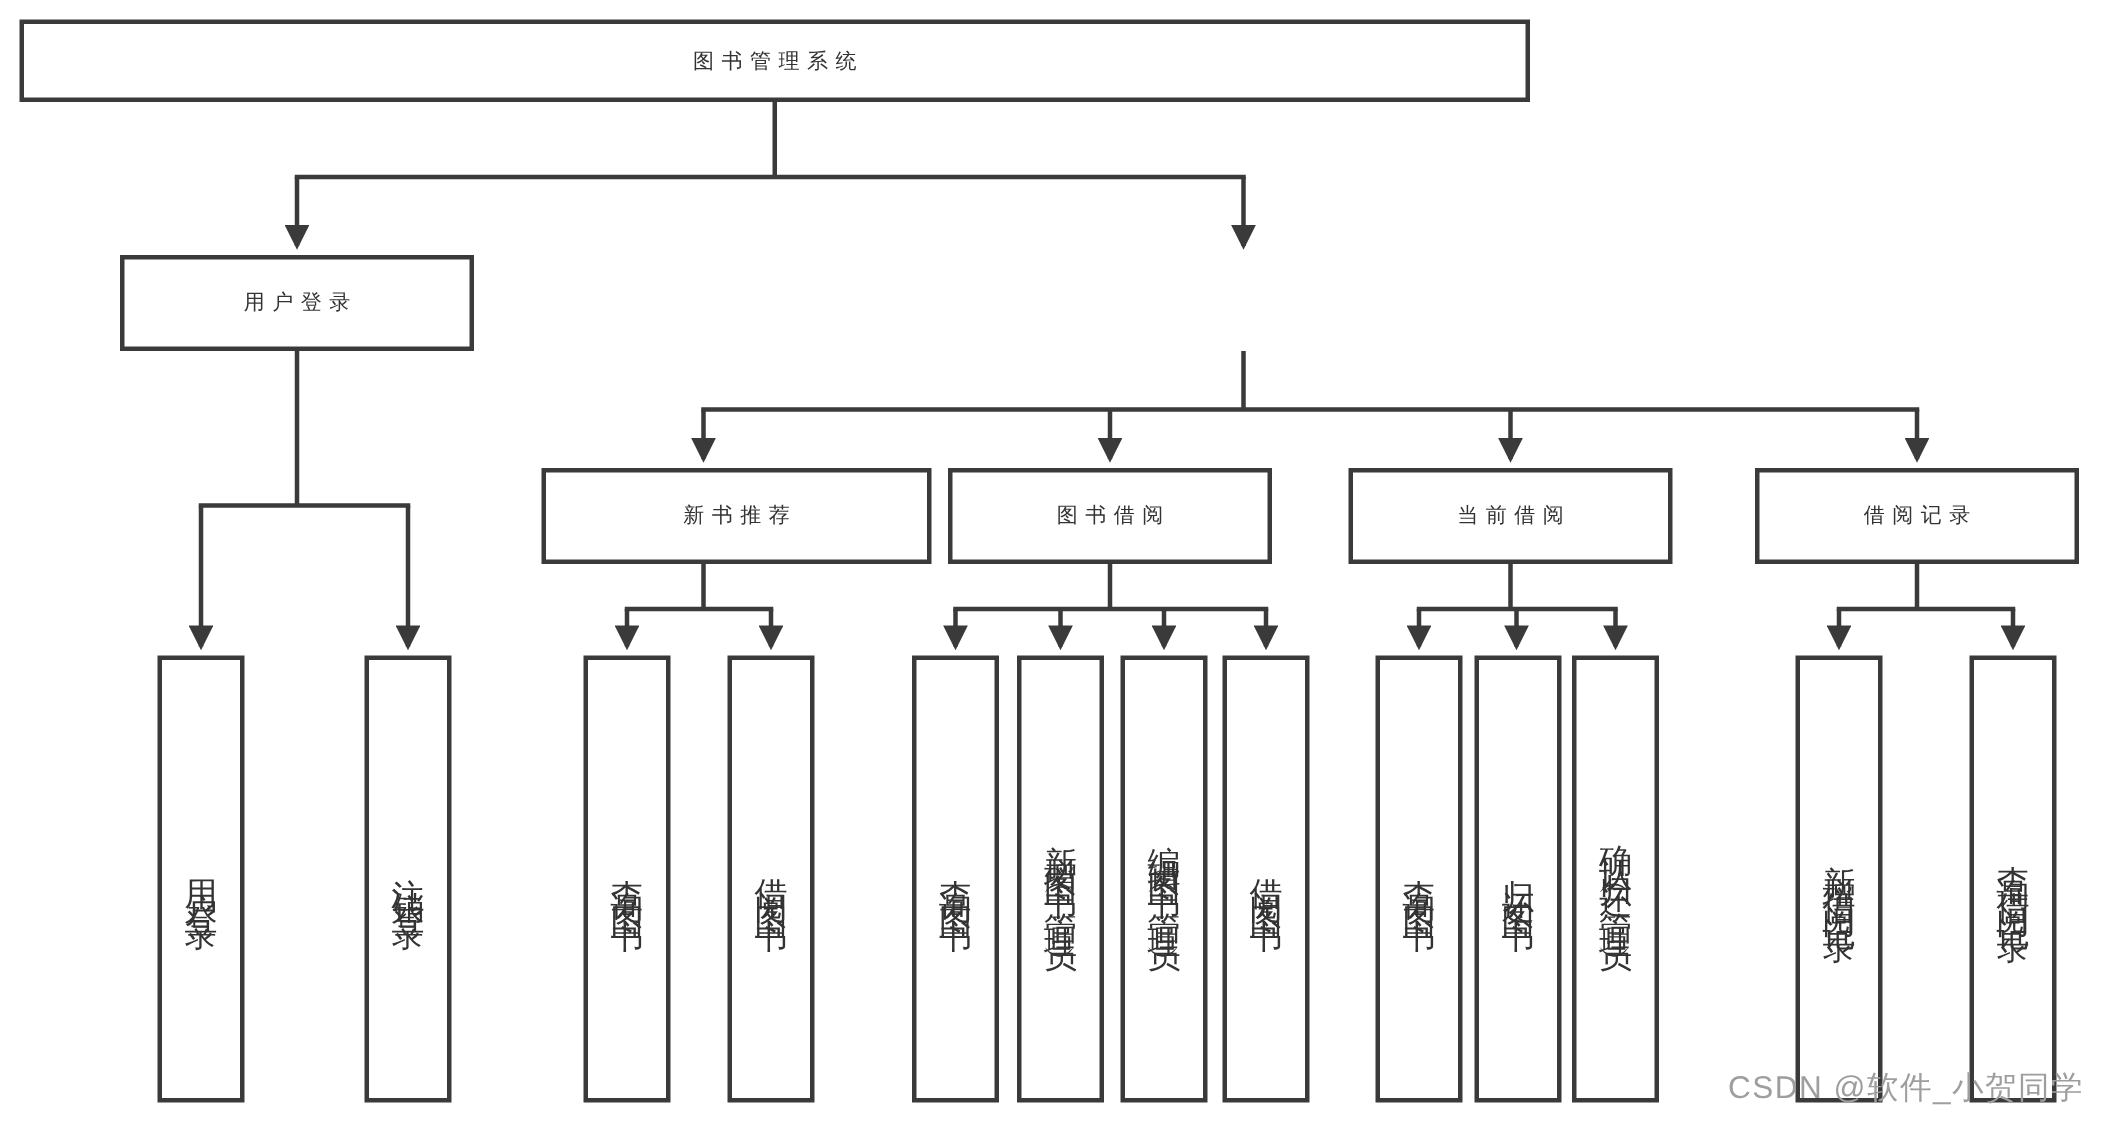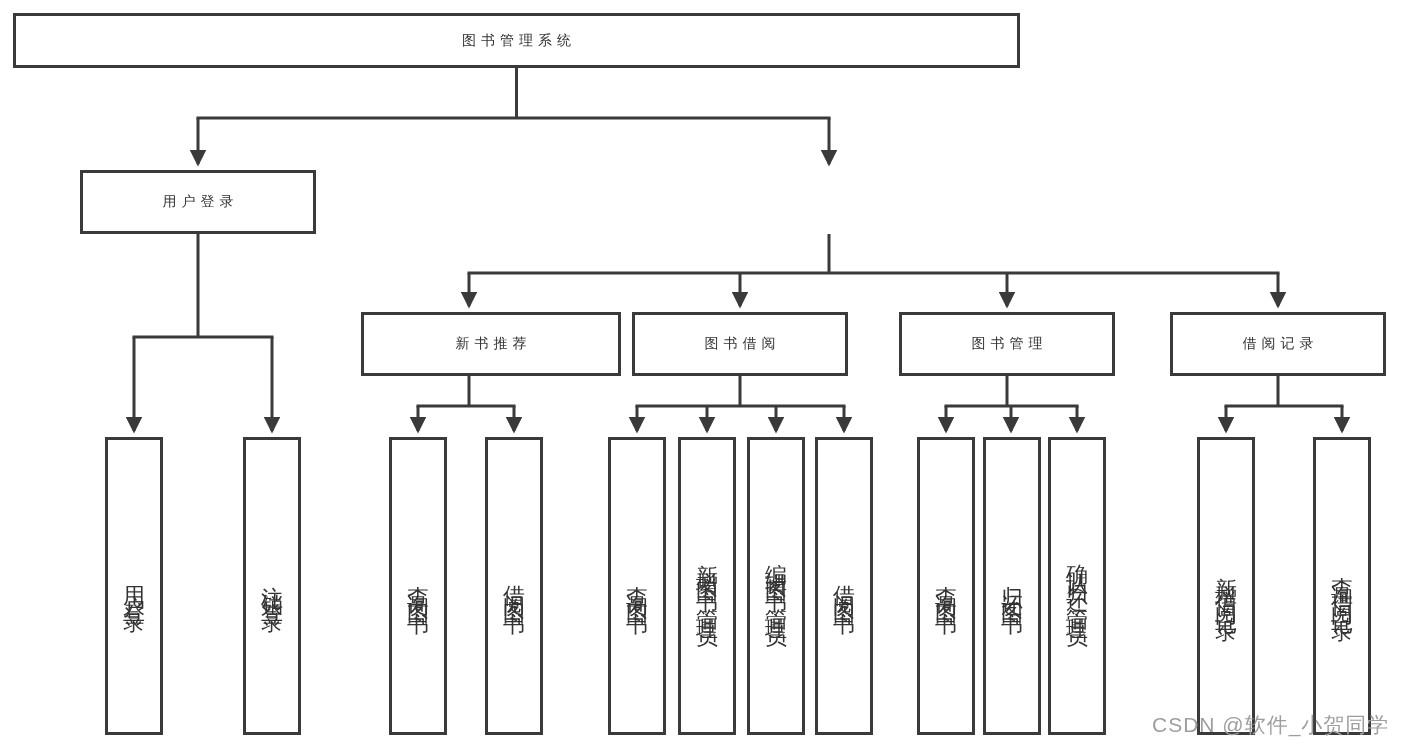--- a/index.html
+++ b/index.html
@@ -116,21 +116,21 @@
     <span class="hlabel">用户登录</span>
   </div>
 
   <div class="node" style="left:361px;top:312px;width:260px;height:64px;">
     <span class="hlabel">新书推荐</span>
   </div>
   <div class="node" style="left:632px;top:312px;width:216px;height:64px;">
     <span class="hlabel">图书借阅</span>
   </div>
   <div class="node" style="left:899px;top:312px;width:216px;height:64px;">
-    <span class="hlabel">图书管理</span>
+    <span class="hlabel">当前借阅</span>
   </div>
   <div class="node" style="left:1170px;top:312px;width:216px;height:64px;">
     <span class="hlabel">借阅记录</span>
   </div>
 
   <div class="vnode" style="left:105px;">
     <span class="vlabel">用户登录</span>
   </div>
   <div class="vnode" style="left:243px;">
     <span class="vlabel">注销登录</span>

